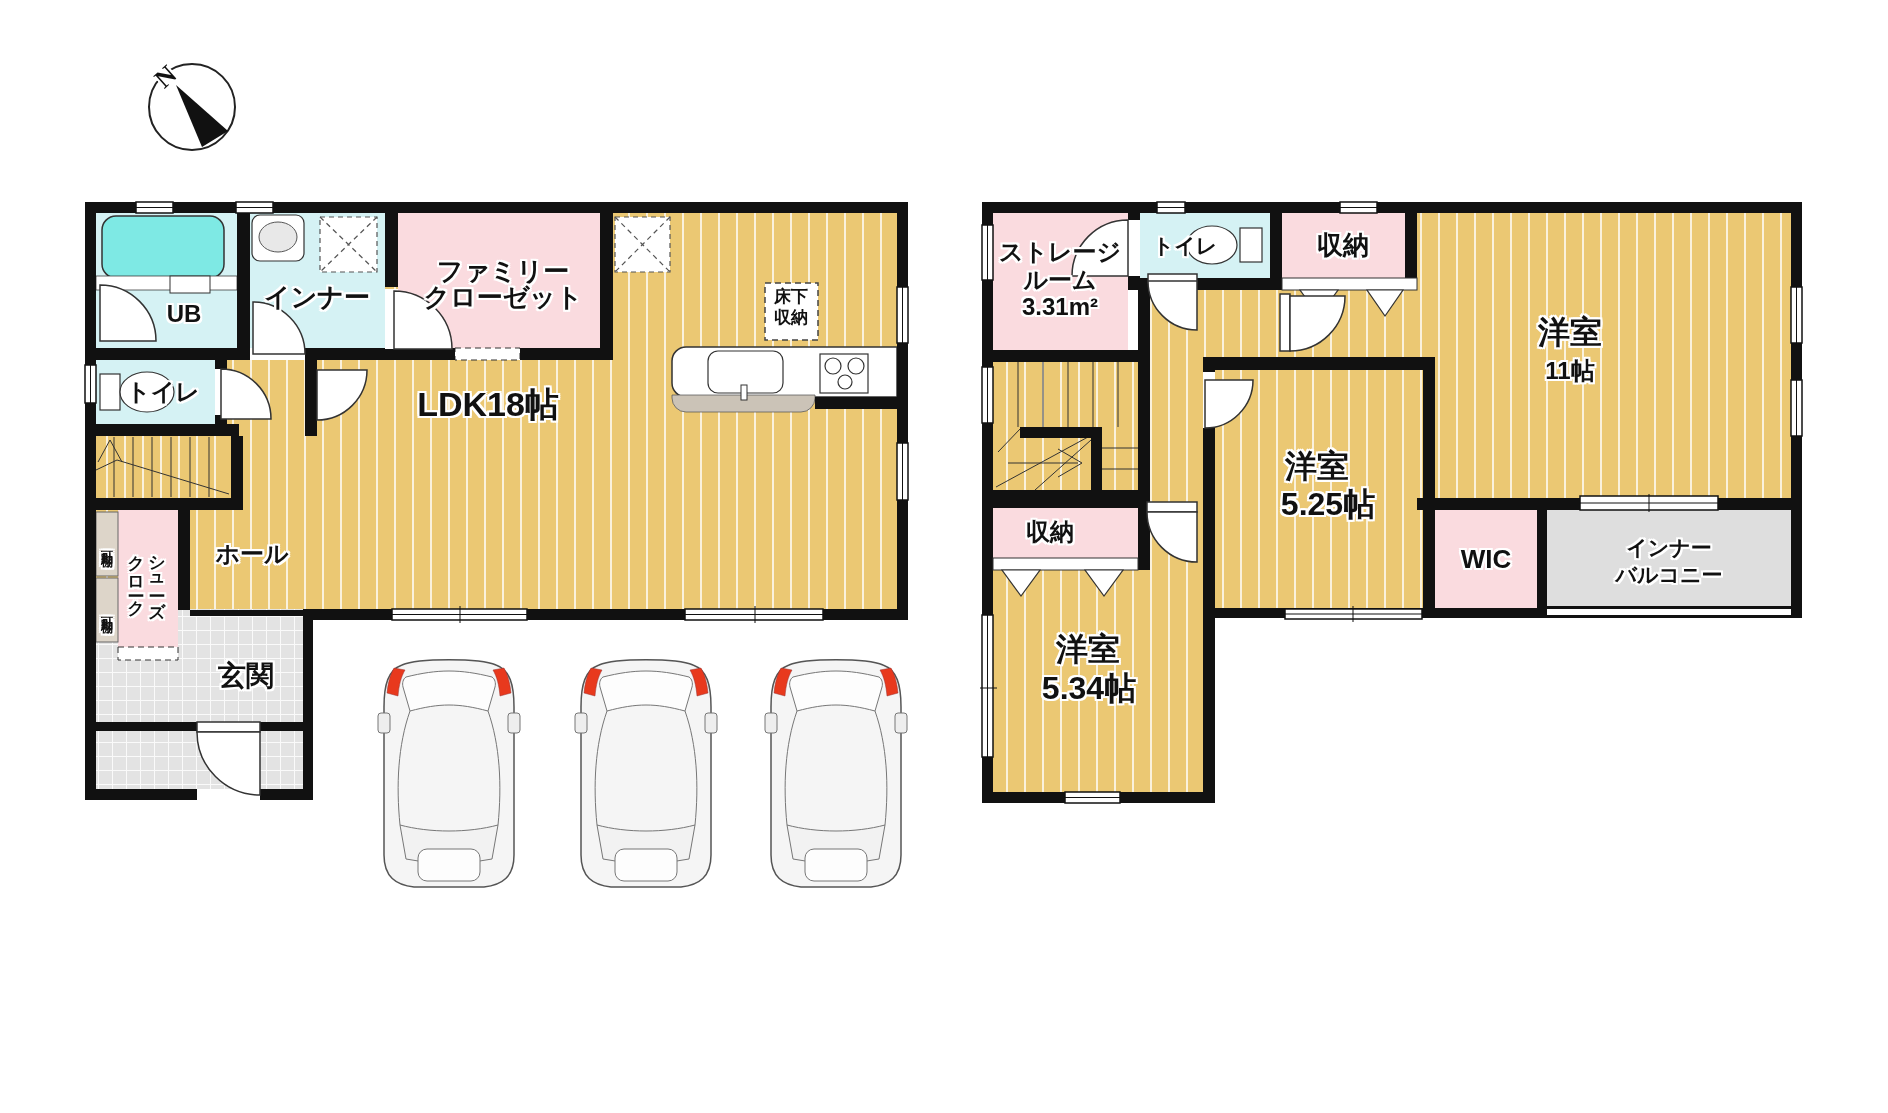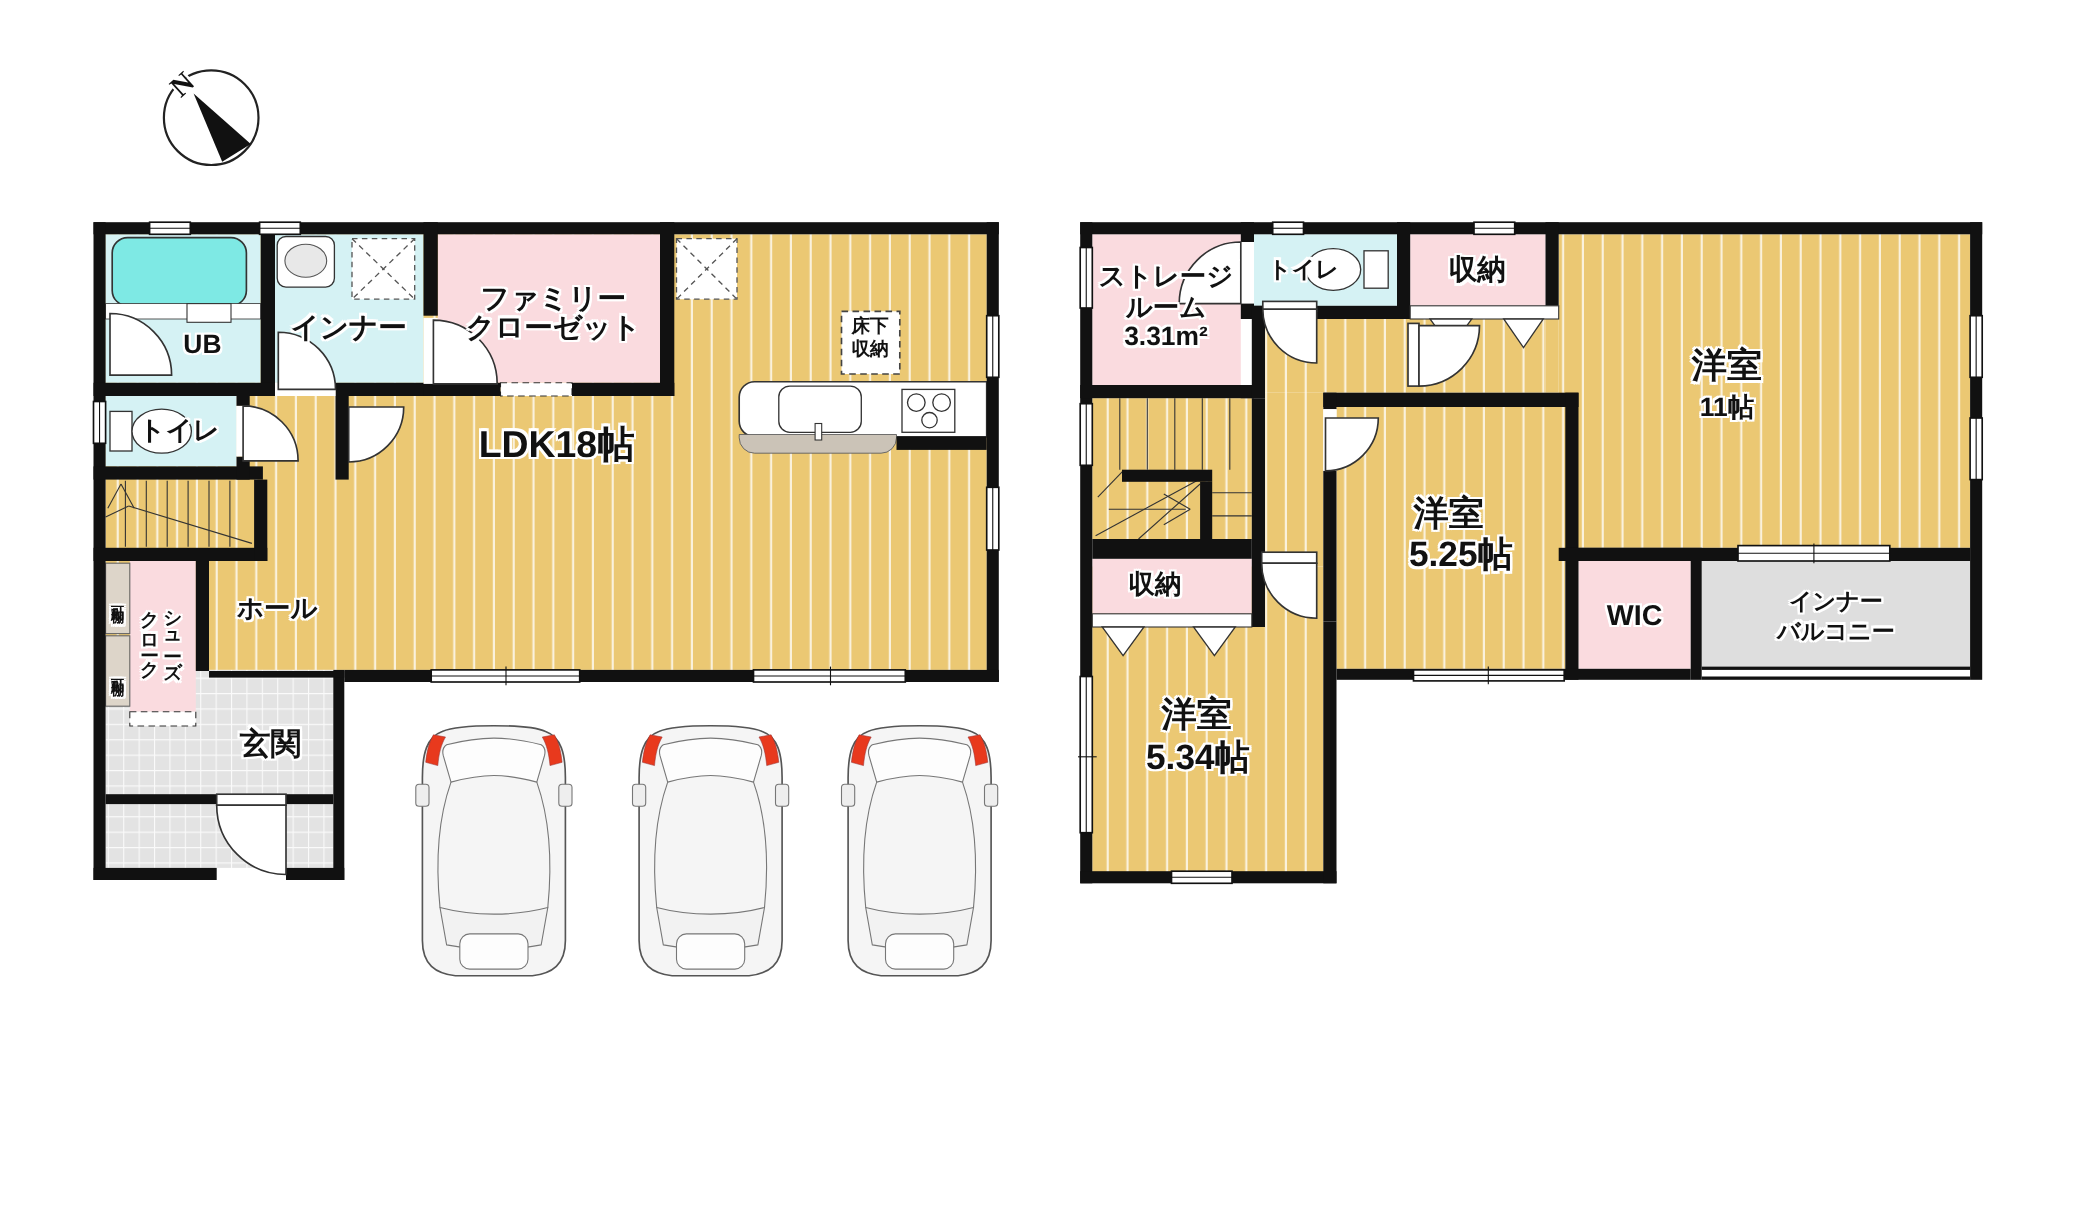--- a/index.html
+++ b/index.html
@@ -319,21 +319,21 @@
   </g>
 </svg>
 
 <div class="lbl n-label" style="left:166px;top:77px;">N</div>
 
 <div class="lbl" style="left:184px;top:314px;font-size:24px;">UB</div>
 <div class="lbl" style="left:317px;top:297px;font-size:26px;">インナー</div>
 <div class="lbl" style="left:503px;top:271px;font-size:26px;">ファミリー</div>
 <div class="lbl" style="left:503px;top:297px;font-size:26px;">クローゼット</div>
 <div class="lbl" style="left:163px;top:392px;font-size:24px;">トイレ</div>
-<div class="lbl" style="left:506px;top:404px;font-size:34px;">LDK18帖</div>
+<div class="lbl" style="left:488px;top:404px;font-size:34px;">LDK18帖</div>
 <div class="lbl" style="left:791px;top:296px;font-size:17px;">床下</div>
 <div class="lbl" style="left:791px;top:317px;font-size:17px;">収納</div>
 <div class="lbl" style="left:252px;top:554px;font-size:24px;text-align:center;">ホール</div>
 <div class="lbl v" style="left:157px;top:577px;font-size:17px;">シューズ</div>
 <div class="lbl v" style="left:136px;top:577px;font-size:17px;">クローク</div>
 <div class="lbl v" style="left:107px;top:544px;font-size:12px;">可動棚</div>
 <div class="lbl v" style="left:107px;top:610px;font-size:12px;">可動棚</div>
 <div class="lbl" style="left:246px;top:676px;font-size:28px;">玄関</div>
 
 <div class="lbl" style="left:1060px;top:252px;font-size:24px;">ストレージ</div>

